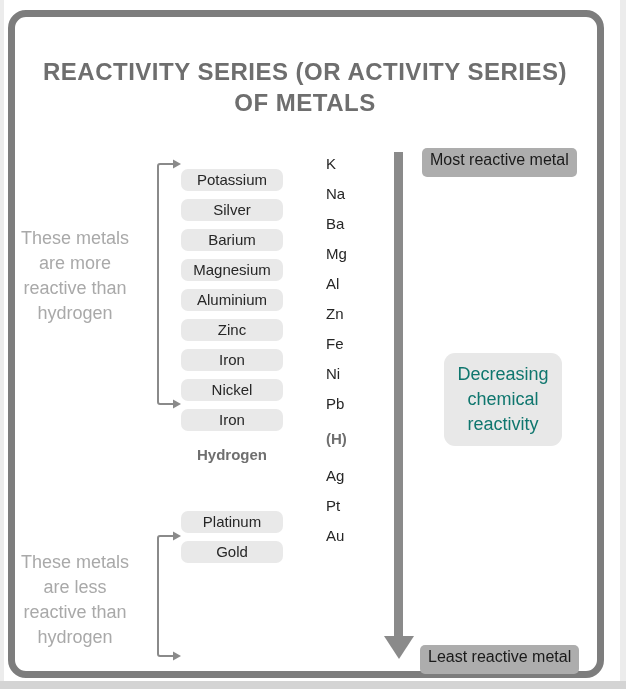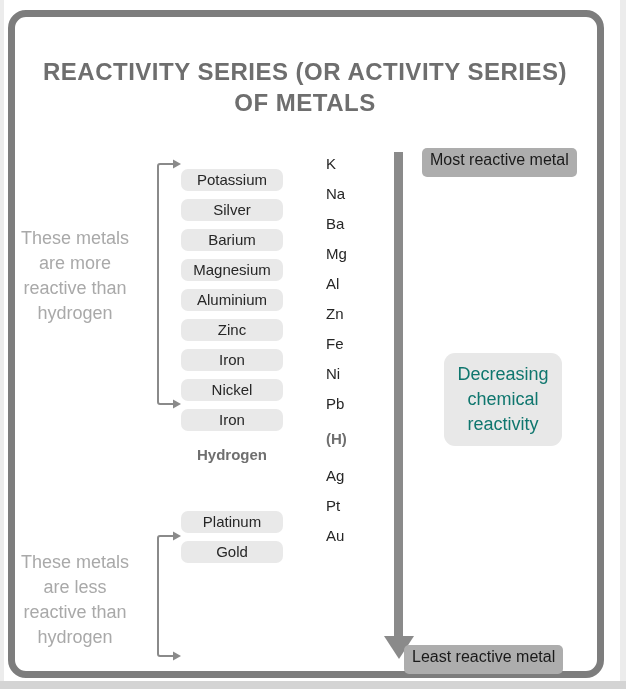--- a/index.html
+++ b/index.html
@@ -52,21 +52,21 @@
     position:absolute;left:384px;top:636px;width:0;height:0;
     border-left:15px solid transparent;border-right:15px solid transparent;
     border-top:23px solid #8a8a8a;
   }
   
   .badge{
     position:absolute;height:29px;line-height:23px;padding:0 8px;border-radius:5px;
     background:#adadad;color:#1a1a1a;font-size:16px;white-space:nowrap;
   }
   .badge-most{left:422px;top:148px;}
-  .badge-least{left:404px;top:645px;}
+  .badge-least{left:420px;top:645px;}
   
   .decreasing-box{
     position:absolute;left:444px;top:353px;width:118px;box-sizing:border-box;
     padding:9px 4px;background:#e8e8e8;border-radius:11px;
     color:#0f766e;font-size:18px;line-height:25px;text-align:center;white-space:pre-line;
   }
 </style>
 </head>
 <body>
 

